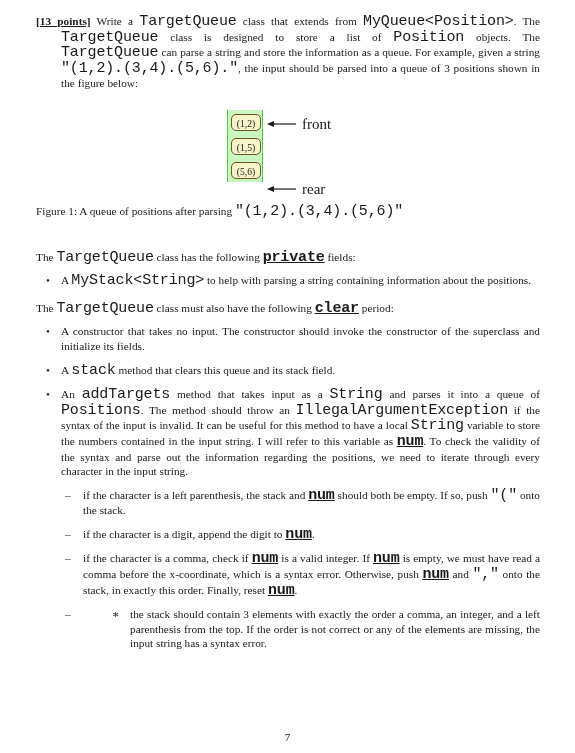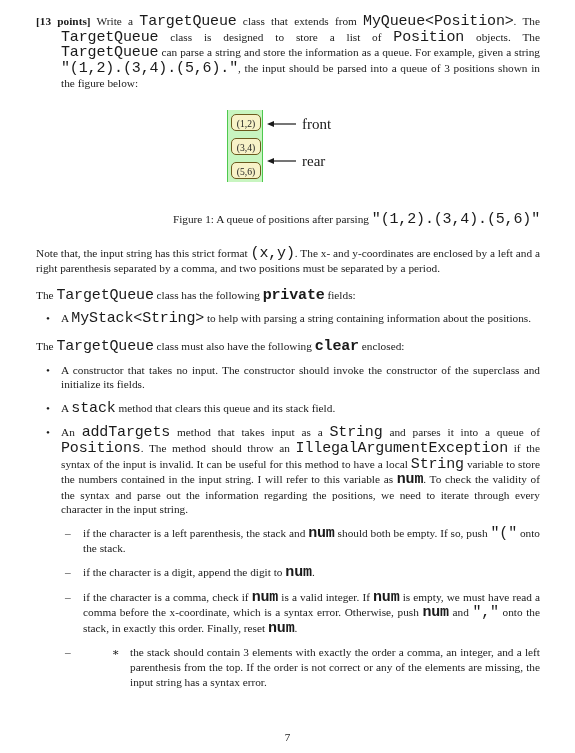--- a/index.html
+++ b/index.html
@@ -33,21 +33,21 @@
     text-align: justify;
     margin: 0;
     -webkit-hyphens: none;
     hyphens: none;
   }
   .tt {
     font-family: "Liberation Mono", "DejaVu Sans Mono", monospace;
     font-size: 15px;
     letter-spacing: -0.15px;
   }
-  .bf { font-weight: bold; }
+  .bf { font-weight: bold; text-decoration: underline; }
 
   
   .problem-intro {
     padding-left: 25px;
     text-indent: -25px;
     margin-bottom: 0;
   }
   .gap-md { height: 12px; }
 
   
@@ -93,32 +93,32 @@
 
   .ptr {
     position: absolute;
     height: 14px;
     left: 74px;
     white-space: nowrap;
     font-size: 15px;
     line-height: 14px;
   }
   .ptr-0 { top: 9px; }
-  .ptr-2 { top: 46px; text-align: center; }
+  .ptr-2 { top: 74px; text-align: center; }
   .arrow-svg {
     vertical-align: middle;
     margin-right: 5px;
   }
   .ptr-label { vertical-align: middle; }
 
   .figcaption {
     font-size: 11.3px;
     line-height: 14.6px;
-    text-align: right;
-    margin-top: 22px;
+    text-align: left;
+    margin-top: 14px;
   }
 
   
   ul.lvl1 {
     list-style: none;
     margin: 0;
     padding: 0;
   }
   ul.lvl1 > li {
     position: relative;
@@ -169,21 +169,21 @@
 <div class="page">
   <div class="content">
 
     <p class="para problem-intro"><span class="bf">[13 points]</span> <span>Write a </span><span class="tt">TargetQueue</span><span> class that extends from </span><span class="tt">MyQueue&lt;Position&gt;</span><span>. The </span><span class="tt">TargetQueue</span><span> class is designed to store a list of </span><span class="tt">Position</span><span> objects. The </span><span class="tt">TargetQueue</span><span> can parse a string and store the information as a queue. For example, given a string </span><span class="tt">"(1,2).(3,4).(5,6)."</span><span>, the input should be parsed into a queue of 3 positions shown in the figure below:</span></p>
 
     <div class="figure-block">
       <div class="queue-wrap">
         <div class="queue-band"></div>
 
         <div class="cell cell-0">(1,2)</div>
-        <div class="cell cell-1">(3,4)</div>
+        <div class="cell cell-1">(1,5)</div>
         <div class="cell cell-2">(5,6)</div>
 
         <div class="ptr ptr-0">
           <svg class="arrow-svg" width="30" height="10" viewBox="0 0 30 10">
             <line x1="29" y1="5" x2="6" y2="5" stroke="#1a1a1a" stroke-width="1.2"></line>
             <polygon points="0,5 7,2 7,8" fill="#1a1a1a"></polygon>
           </svg><span class="ptr-label">front</span>
         </div>
 
         <div class="ptr ptr-2">
@@ -192,36 +192,35 @@
             <polygon points="0,5 7,2 7,8" fill="#1a1a1a"></polygon>
           </svg><span class="ptr-label">rear</span>
         </div>
       </div>
 
       <div class="figcaption"><span>Figure 1: A queue of positions after parsing </span><span class="tt">"(1,2).(3,4).(5,6)"</span></div>
     </div>
 
     <div class="gap-md"></div>
 
-    <p class="para"><span>Note that, the input string has this strict format </span><span class="tt">(x,y)</span><span>. The x- and y-coordinates are enclosed by a left and a right parenthesis separated by a comma, and two positions must be separated by a period.</span></p>
 
     <div class="gap-md"></div>
 
     <p class="para"><span>The </span><span class="tt">TargetQueue</span><span> class has the following </span><span class="tt bf">private</span><span> fields:</span></p>
 
     <ul class="lvl1">
       <li>
         <span class="marker">•</span>
         <span class="para"><span>A </span><span class="tt">MyStack&lt;String&gt;</span><span> to help with parsing a string containing information about the positions.</span></span>
       </li>
     </ul>
 
     <div class="gap-md"></div>
 
-    <p class="para"><span>The </span><span class="tt">TargetQueue</span><span> class must also have the following </span><span class="tt bf">clear</span><span> enclosed:</span></p>
+    <p class="para"><span>The </span><span class="tt">TargetQueue</span><span> class must also have the following </span><span class="tt bf">clear</span><span> period:</span></p>
 
     <ul class="lvl1">
       <li>
         <span class="marker">•</span>
         <span class="para">A constructor that takes no input. The constructor should invoke the constructor of the superclass and initialize its fields.</span>
       </li>
       <li>
         <span class="marker">•</span>
         <span class="para"><span>A </span><span class="tt">stack</span><span> method that clears this queue and its stack field.</span></span>
       </li>

